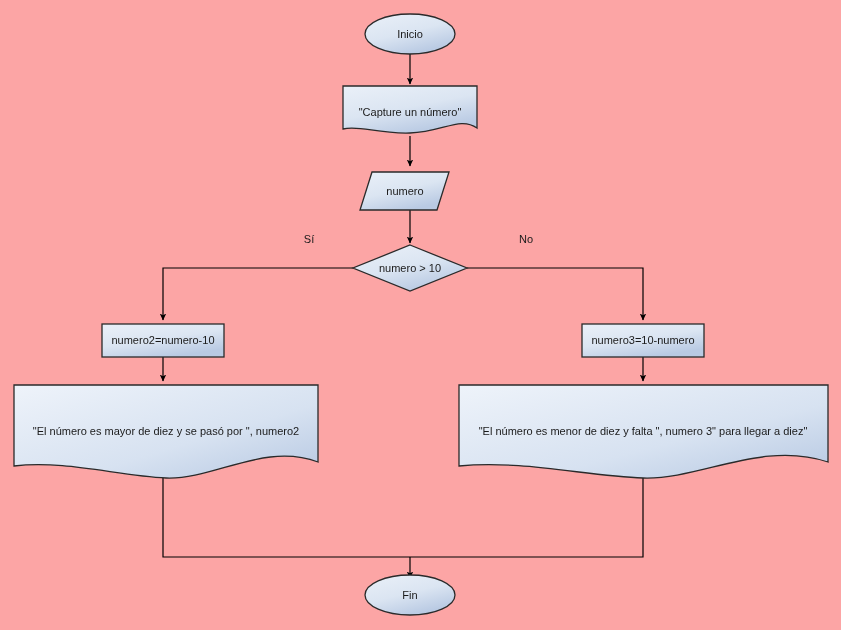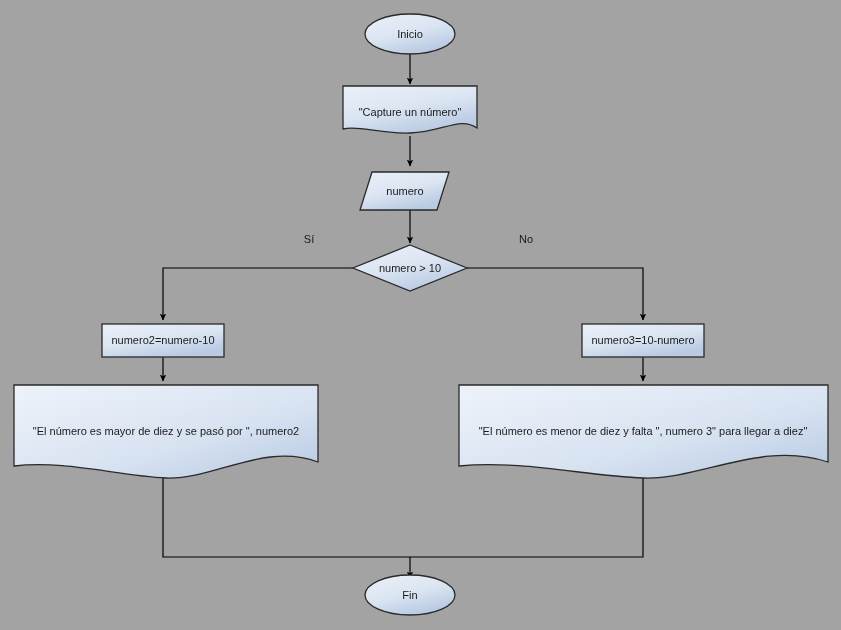--- a/index.html
+++ b/index.html
@@ -8,21 +8,21 @@
     background: #ffffff;
   }
   body {
     font-family: "Liberation Sans", sans-serif;
   }
   #canvas-root {
     position: relative;
     width: 841px;
     height: 630px;
     overflow: hidden;
-    background: #a3a3a3;
+    background: #fca5a5;
   }
   #flow-svg {
     position: absolute;
     top: 0;
     left: 0;
     width: 841px;
     height: 630px;
   }
   .shape-label {
     font-family: "Liberation Sans", sans-serif;

